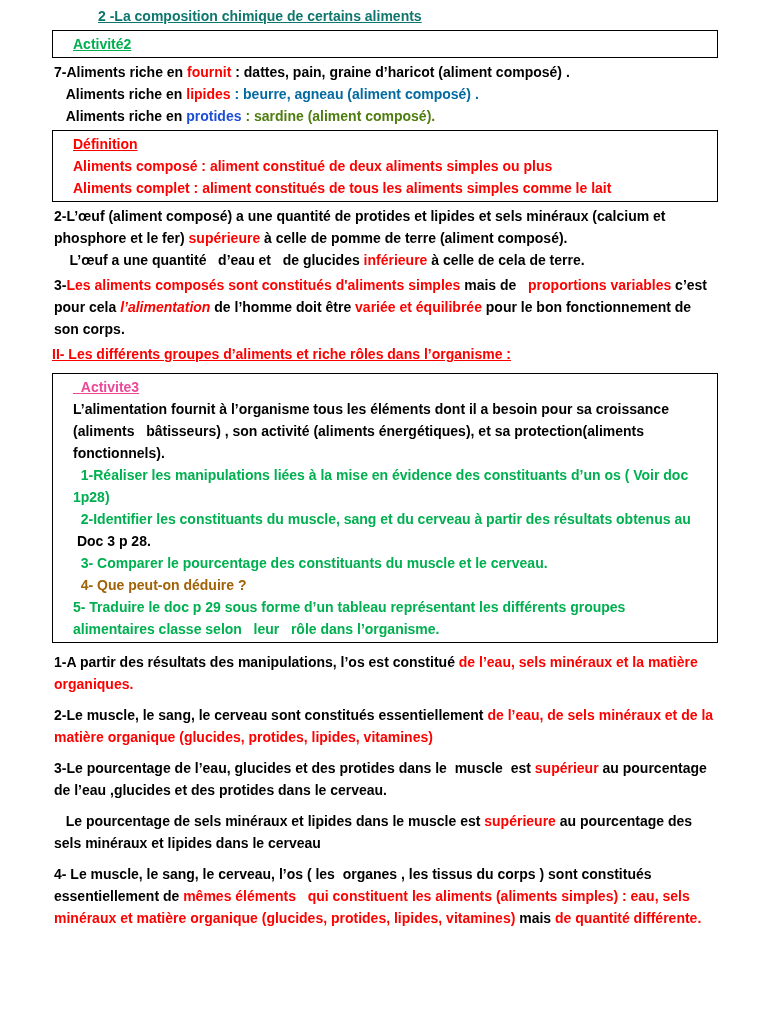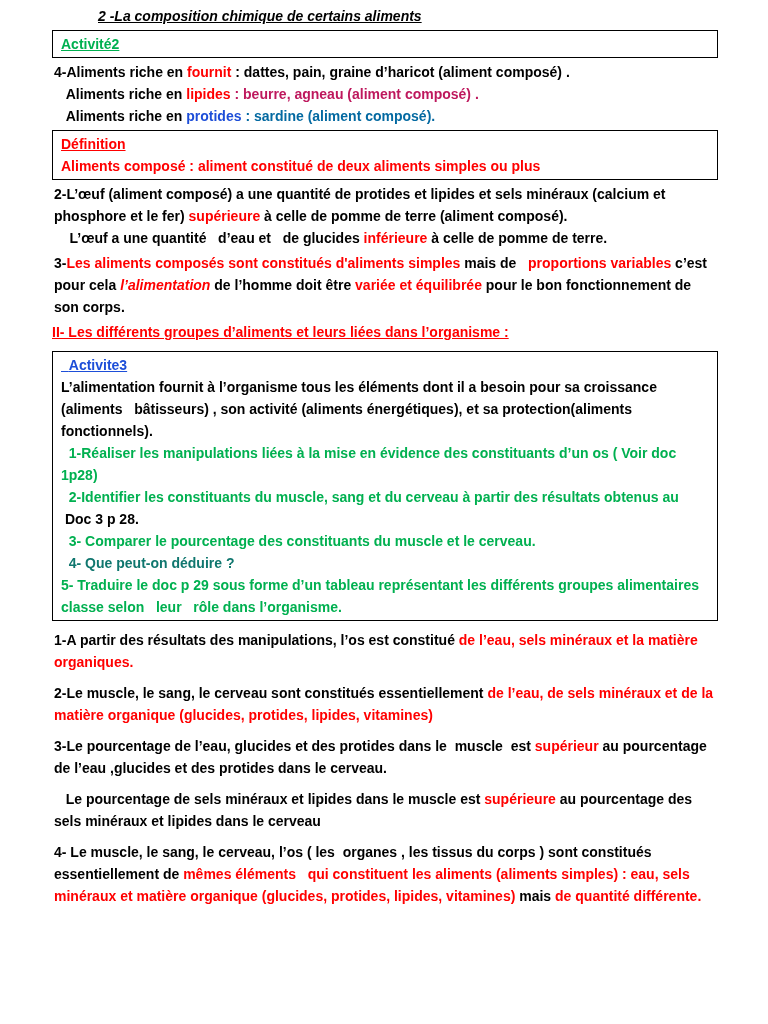--- a/index.html
+++ b/index.html
@@ -22,66 +22,67 @@
   .line {
     margin: 0;
     line-height: 22px;
     white-space: pre-wrap;
     word-wrap: break-word;
   }
   .block { margin-bottom: 3px; }
   .block.title { margin-left: 46px; margin-bottom: 3px; }
   .block.box {
     border: 1.6px solid #000000;
-    padding: 2px 8px;
+    padding: 2px 20px;
     margin-bottom: 3px;
   }
   .block.heading { margin: 3px 0 8px 0; }
   .block.para { padding: 0 2px; }
   .block.spaced { margin-bottom: 9px; }
   .block[data-name="activity3-box"] { margin-bottom: 8px; }
 </style>
 </head>
 <body data-name="document-viewport">
 
 <main class="page" data-name="document-page">
   <div data-name="document-content">
       <div class="block title" data-name="document-title">
-        <p class="line" data-name="text-line"><span data-name="text-segment" style="color: #000000; text-decoration: underline; font-style: italic;">2 -La composition chimique de certains aliments</span></p>
+        <p class="line" data-name="text-line"><span data-name="text-segment" style="color: #0f766e; text-decoration: underline;">2 -La composition chimique de certains aliments</span></p>
       </div>
       <div class="block box" data-name="activity2-box">
         <p class="line" data-name="text-line"><span data-name="text-segment" style="color: rgb(0, 176, 80); text-decoration: underline;">Activité2</span></p>
       </div>
       <div class="block para" data-name="foods-rich-list">
-        <p class="line" data-name="text-line"><span data-name="text-segment" style="color: rgb(0, 0, 0);">4-Aliments riche en </span><span data-name="text-segment" style="color: rgb(255, 0, 0);">fournit</span><span data-name="text-segment" style="color: rgb(0, 0, 0);"> : dattes, pain, graine d’haricot (aliment composé) .</span></p>
-        <p class="line" data-name="text-line"><span data-name="text-segment" style="color: rgb(0, 0, 0);">   Aliments riche en </span><span data-name="text-segment" style="color: rgb(255, 0, 0);">lipides</span><span data-name="text-segment" style="color: #be185d; text-align: center;"> : beurre, agneau (aliment composé) .</span></p>
-        <p class="line" data-name="text-line"><span data-name="text-segment" style="color: rgb(0, 0, 0);">   Aliments riche en </span><span data-name="text-segment" style="color: #1d4ed8;">protides</span><span data-name="text-segment" style="color: #0369a1;"> : sardine (aliment composé).</span></p>
+        <p class="line" data-name="text-line"><span data-name="text-segment" style="color: rgb(0, 0, 0);">7-Aliments riche en </span><span data-name="text-segment" style="color: rgb(255, 0, 0);">fournit</span><span data-name="text-segment" style="color: rgb(0, 0, 0);"> : dattes, pain, graine d’haricot (aliment composé) .</span></p>
+        <p class="line" data-name="text-line"><span data-name="text-segment" style="color: rgb(0, 0, 0);">   Aliments riche en </span><span data-name="text-segment" style="color: rgb(255, 0, 0);">lipides</span><span data-name="text-segment" style="color: #0369a1; text-align: center;"> : beurre, agneau (aliment composé) .</span></p>
+        <p class="line" data-name="text-line"><span data-name="text-segment" style="color: rgb(0, 0, 0);">   Aliments riche en </span><span data-name="text-segment" style="color: #1d4ed8;">protides</span><span data-name="text-segment" style="color: #4d7c0f;"> : sardine (aliment composé).</span></p>
       </div>
       <div class="block box" data-name="definition-box">
         <p class="line" data-name="text-line"><span data-name="text-segment" style="color: rgb(255, 0, 0); text-decoration: underline;">Définition</span></p>
         <p class="line" data-name="text-line"><span data-name="text-segment" style="color: rgb(255, 0, 0);">Aliments composé : aliment constitué de deux aliments simples ou plus</span></p>
+        <p class="line" data-name="text-line"><span data-name="text-segment" style="color: rgb(255, 0, 0);">Aliments complet : aliment constitués de tous les aliments simples comme le lait</span></p>
       </div>
       <div class="block para" data-name="egg-comparison">
         <p class="line" data-name="text-line"><span data-name="text-segment" style="color: rgb(0, 0, 0);">2-L’œuf (aliment composé) a une quantité de protides et lipides et sels minéraux (calcium et phosphore et le fer) </span><span data-name="text-segment" style="color: rgb(255, 0, 0);">supérieure</span><span data-name="text-segment" style="color: rgb(0, 0, 0);"> à celle de pomme de terre (aliment composé).</span></p>
-        <p class="line" data-name="text-line"><span data-name="text-segment" style="color: rgb(0, 0, 0);">    L’œuf a une quantité   d’eau et   de glucides </span><span data-name="text-segment" style="color: rgb(255, 0, 0);">inférieure</span><span data-name="text-segment" style="color: rgb(0, 0, 0);"> à celle de pomme de terre.</span></p>
+        <p class="line" data-name="text-line"><span data-name="text-segment" style="color: rgb(0, 0, 0);">    L’œuf a une quantité   d’eau et   de glucides </span><span data-name="text-segment" style="color: rgb(255, 0, 0);">inférieure</span><span data-name="text-segment" style="color: rgb(0, 0, 0);"> à celle de cela de terre.</span></p>
       </div>
       <div class="block para" data-name="composed-foods-note">
         <p class="line" data-name="text-line"><span data-name="text-segment" style="color: rgb(0, 0, 0);">3-</span><span data-name="text-segment" style="color: rgb(255, 0, 0);">Les aliments composés sont constitués d'aliments simples</span><span data-name="text-segment" style="color: rgb(0, 0, 0);"> mais de   </span><span data-name="text-segment" style="color: rgb(255, 0, 0);">proportions variables</span><span data-name="text-segment" style="color: rgb(0, 0, 0);"> c’est pour cela </span><span data-name="text-segment" style="color: rgb(255, 0, 0); font-style: italic;">l’alimentation</span><span data-name="text-segment" style="color: rgb(0, 0, 0);"> de l’homme doit être </span><span data-name="text-segment" style="color: rgb(255, 0, 0);">variée et équilibrée</span><span data-name="text-segment" style="color: rgb(0, 0, 0);"> pour le bon fonctionnement de son corps.</span></p>
       </div>
       <div class="block heading" data-name="section-2-heading">
-        <p class="line" data-name="text-line"><span data-name="text-segment" style="color: rgb(255, 0, 0); text-decoration: underline;">II- Les différents groupes d’aliments et leurs liées dans l’organisme :</span></p>
+        <p class="line" data-name="text-line"><span data-name="text-segment" style="color: rgb(255, 0, 0); text-decoration: underline;">II- Les différents groupes d’aliments et riche rôles dans l’organisme :</span></p>
       </div>
       <div class="block box" data-name="activity3-box">
-        <p class="line" data-name="text-line"><span data-name="text-segment" style="color: #1d4ed8; text-decoration: underline;">  Activite3</span></p>
+        <p class="line" data-name="text-line"><span data-name="text-segment" style="color: #ec4899; text-decoration: underline;">  Activite3</span></p>
         <p class="line" data-name="text-line"><span data-name="text-segment" style="color: rgb(0, 0, 0);">L’alimentation fournit à l’organisme tous les éléments dont il a besoin pour sa croissance (aliments   bâtisseurs) , son activité (aliments énergétiques), et sa protection(aliments fonctionnels).</span></p>
         <p class="line" data-name="text-line"><span data-name="text-segment" style="color: rgb(0, 176, 80);">  1-Réaliser les manipulations liées à la mise en évidence des constituants d’un os ( Voir doc 1p28)</span></p>
         <p class="line" data-name="text-line"><span data-name="text-segment" style="color: rgb(0, 176, 80); margin-top: 32px;">  2-Identifier les constituants du muscle, sang et du cerveau à partir des résultats obtenus au</span></p>
         <p class="line" data-name="text-line"><span data-name="text-segment" style="color: rgb(0, 0, 0);"> Doc 3 p 28.</span></p>
         <p class="line" data-name="text-line"><span data-name="text-segment" style="color: rgb(0, 176, 80);">  3- Comparer le pourcentage des constituants du muscle et le cerveau.</span></p>
-        <p class="line" data-name="text-line"><span data-name="text-segment" style="color: #0f766e;">  4- Que peut-on déduire ?</span></p>
+        <p class="line" data-name="text-line"><span data-name="text-segment" style="color: #a16207;">  4- Que peut-on déduire ?</span></p>
         <p class="line" data-name="text-line"><span data-name="text-segment" style="color: rgb(0, 176, 80);">5- Traduire le doc p 29 sous forme d’un tableau représentant les différents groupes alimentaires classe selon   leur   rôle dans l’organisme.</span></p>
       </div>
       <div class="block para spaced" data-name="answer-1">
         <p class="line" data-name="text-line"><span data-name="text-segment" style="color: rgb(0, 0, 0);">1-A partir des résultats des manipulations, l’os est constitué </span><span data-name="text-segment" style="color: rgb(255, 0, 0);">de l’eau, sels minéraux et la matière organiques.</span></p>
       </div>
       <div class="block para spaced" data-name="answer-2">
         <p class="line" data-name="text-line"><span data-name="text-segment" style="color: rgb(0, 0, 0);">2-Le muscle, le sang, le cerveau sont constitués essentiellement </span><span data-name="text-segment" style="color: rgb(255, 0, 0);">de l’eau, de sels minéraux et de la matière organique (glucides, protides, lipides, vitamines)</span></p>
       </div>
       <div class="block para spaced" data-name="answer-3">
         <p class="line" data-name="text-line"><span data-name="text-segment" style="color: rgb(0, 0, 0);">3-Le pourcentage de l’eau, glucides et des protides dans le  muscle  est </span><span data-name="text-segment" style="color: rgb(255, 0, 0);">supérieur</span><span data-name="text-segment" style="color: rgb(0, 0, 0);"> au pourcentage de l’eau ,glucides et des protides dans le cerveau.</span></p>

